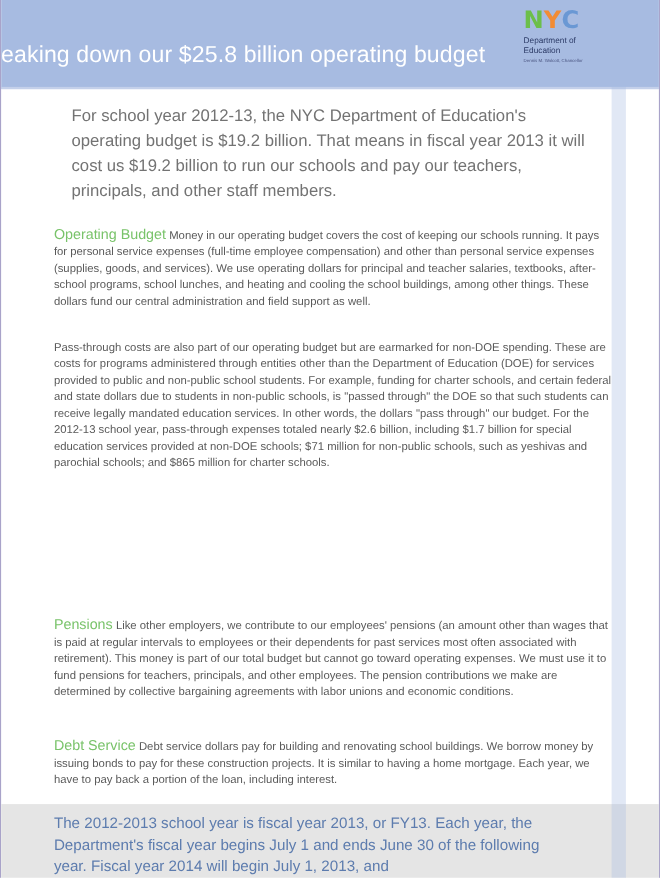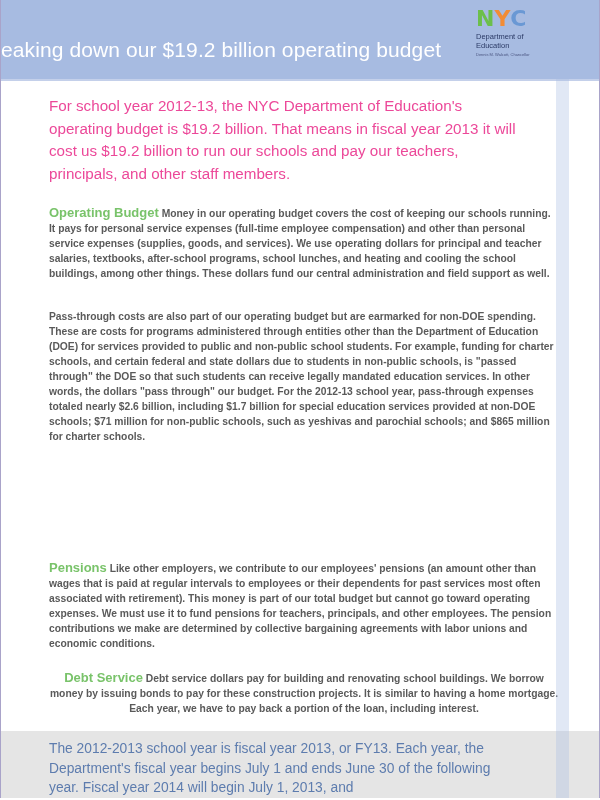--- a/index.html
+++ b/index.html
@@ -30,52 +30,51 @@
   .logo-c { color:#6a98d4; }
   .logo-dept { font-size:7.5px; font-weight:normal; color:#2b3a66; line-height:9px; margin-top:3px; }
   .logo-sub { font-size:4px; color:#4a5580; margin-top:2px; white-space:nowrap; }
 
   .strip {
     position:absolute; left:555px; top:0; width:13px; height:800px;
     background:rgba(168,188,226,0.35);
   }
   .content { position:absolute; left:48px; top:95px; width:520px; }
   .lead {
-    color:#ec4899; font-size:15.2px; line-height:22.5px; margin:0;
+    color:#737373; font-size:15.2px; line-height:22.5px; margin:16px;
     width:470px;
   }
   .lead.first { margin-top:0; }
   .body {
     color:#5a5a5a; font-size:10.3px; line-height:15px; margin:0;
     width:510px;
-    font-weight:bold;
   }
   .section-label { color:#79c36a; font-size:13px; }
   .p1 { position:absolute; top:110px; }
   .p2 { position:absolute; top:214px; }
   .lead2 { position:absolute; top:357px; }
   .p3 { position:absolute; top:465px; }
-  .p4 { position:absolute; top:575px;text-align:center; }
+  .p4 { position:absolute; top:575px; }
 
   .footer {
     position:absolute; left:0; top:731px; width:600px; height:82px;
     background:#e5e5e5;
   }
   .footer-text {
     position:absolute; left:48px; top:8px; width:470px;
     color:#5d7cae; font-size:13.8px; line-height:19.5px; margin:0;
   }
 </style>
 </head>
 <body>
 
 <div class="frame">
 
   <div class="header">
-    <div class="header-title">eaking down our $19.2 billion operating budget</div>
+    <div class="header-title">eaking down our $25.8 billion operating budget</div>
     <div class="logo">
       <div class="logo-nyc">
         <span class="logo-n">N</span>
         <span class="logo-y">Y</span>
         <span class="logo-c">C</span>
       </div>
       <div class="logo-dept">Department of Education</div>
       <div class="logo-sub">Dennis M. Walcott, Chancellor</div>
     </div>
   </div>

